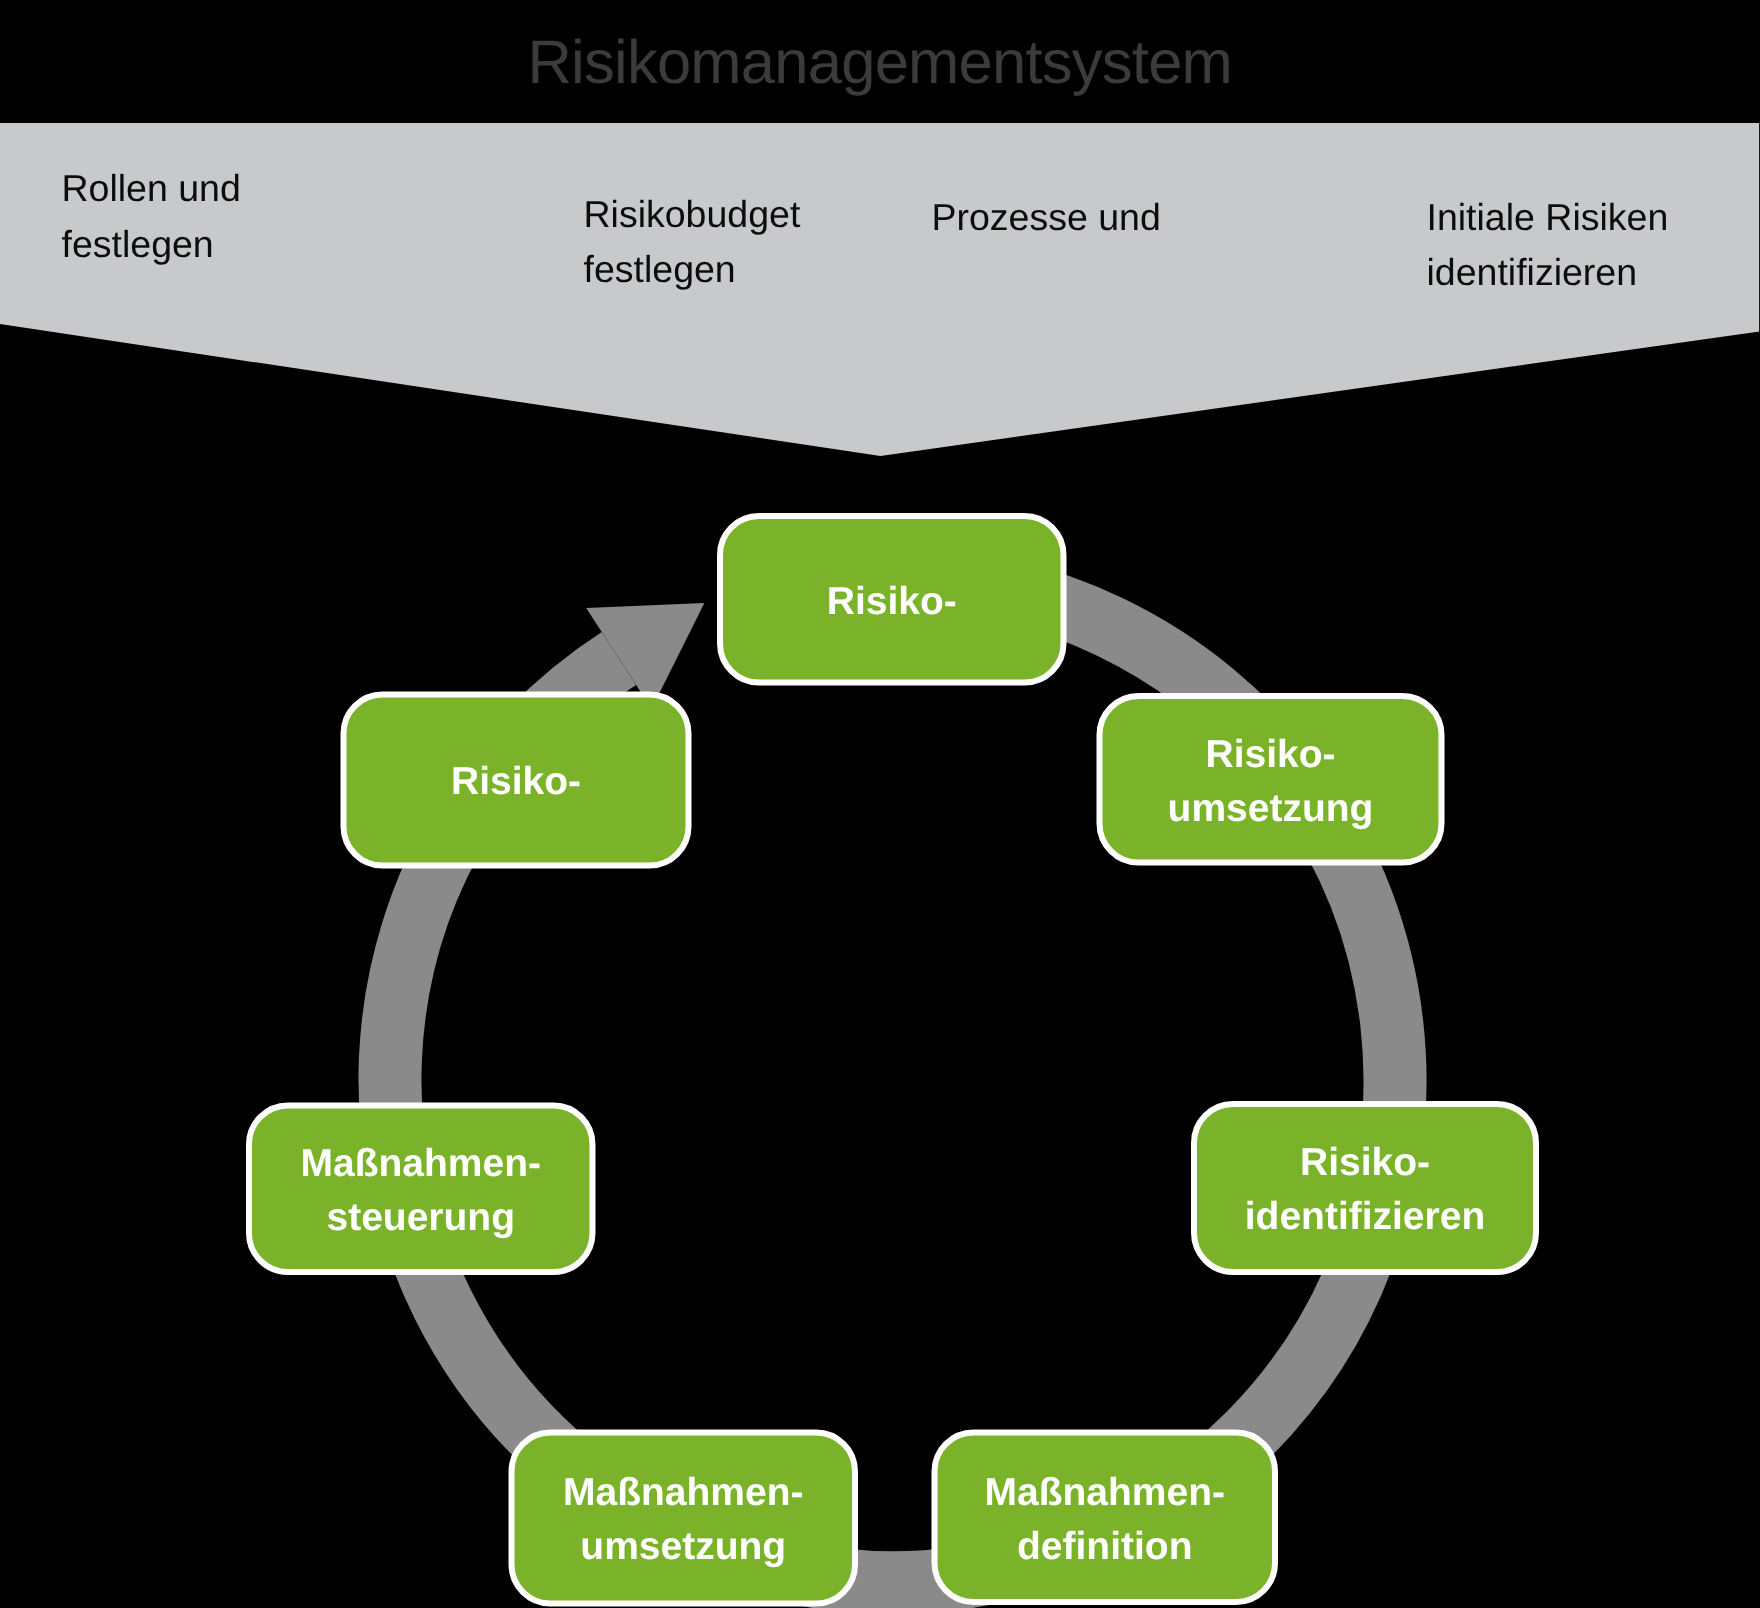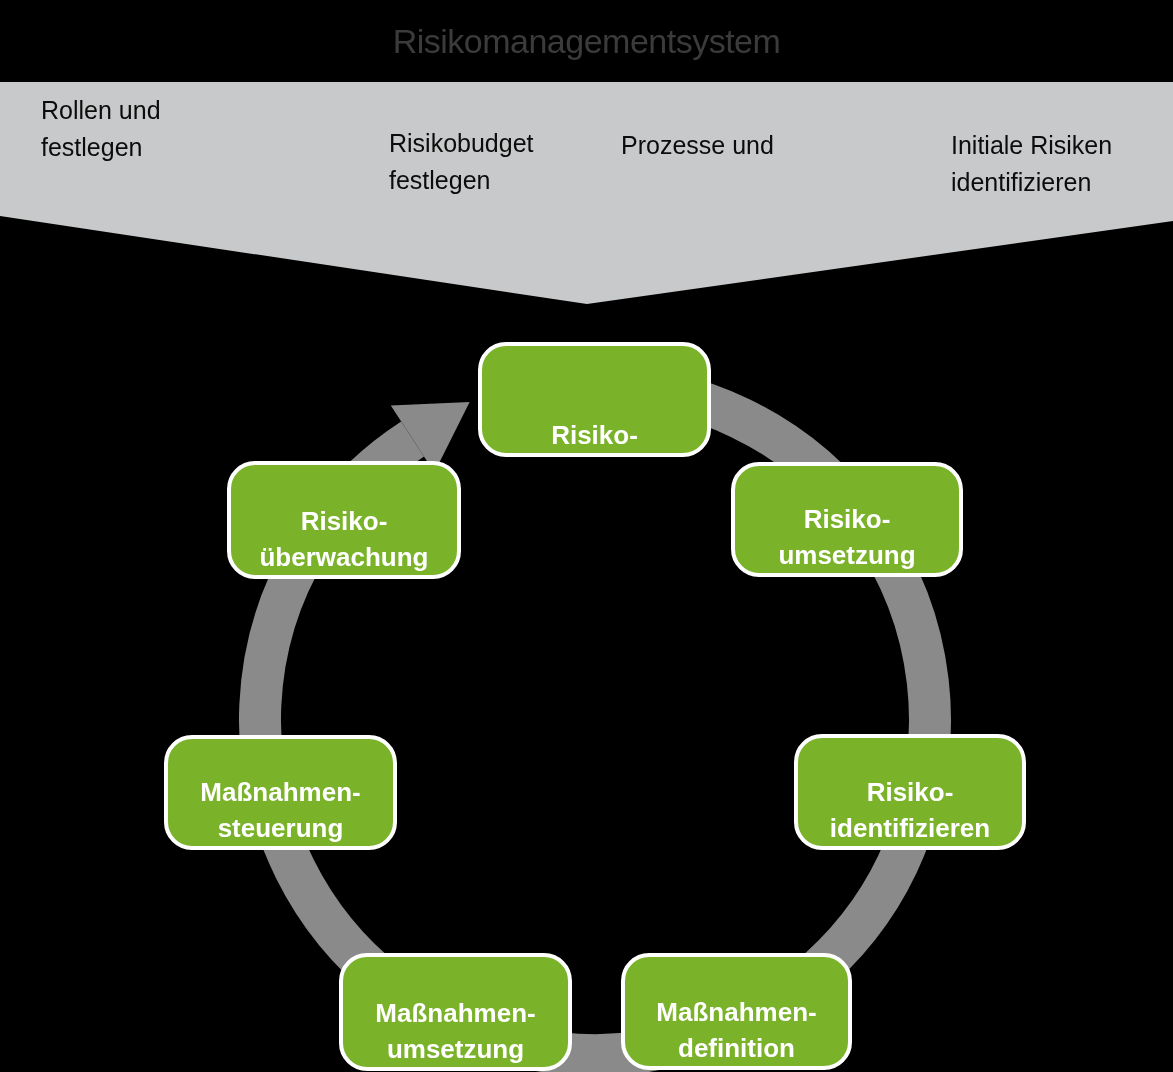--- a/index.html
+++ b/index.html
@@ -19,58 +19,58 @@
     background:var(--background);
     overflow:hidden;
     font-family:"Liberation Sans", sans-serif;
   }
   .title-bar{
     position:absolute;left:0;top:0;width:1173px;height:82px;
     display:flex;align-items:center;justify-content:center;
   }
   .title-bar h1{
     margin:0;
-    font-size:34px;font-weight:500;letter-spacing:-0.5px;
+    font-size:41px;font-weight:500;letter-spacing:-0.5px;
     color:var(--title-text);
   }
   svg.bg{position:absolute;left:0;top:0;}
   .band-item{
     position:absolute;
     font-size:25px;line-height:37px;
     color:var(--band-text);
     white-space:nowrap;
   }
   .step{
     position:absolute;
     box-sizing:border-box;
     background:var(--box-fill);
     border:4px solid var(--box-border);
     border-radius:28px;
-    display:flex;flex-direction:column;align-items:center;justify-content:flex-end;
+    display:flex;flex-direction:column;align-items:center;justify-content:center;
     color:var(--box-text);
     font-size:26px;font-weight:700;line-height:36px;
     text-align:center;
   }
 </style>
 </head>
 <body>
 
 <div class="stage">
 
   <svg class="bg" width="1173" height="1072" viewBox="0 0 1173 1072">
     <polygon points="0,82 1173,82 1173,221 587,304 0,216" style="fill:var(--band-fill)"></polygon>
     <path d="M 595 385 A 335 335 0 1 1 412.6 439" style="stroke:var(--arrow-fill)" stroke-width="42" fill="none"></path>
     <polygon points="434.4,472.5 390.8,405.4 469.6,402" style="fill:var(--arrow-fill)"></polygon>
   </svg>
 
   <div class="title-bar">
     <h1>Risikomanagementsystem</h1>
   </div>
 
-  <div class="band-item" style="left:41px;top:92px">
+  <div class="band-item" style="left:41px;top:108px">
     <div>Rollen und</div>
     <div>festlegen</div>
   </div>
   <div class="band-item" style="left:389px;top:125px">
     <div>Risikobudget</div>
     <div>festlegen</div>
   </div>
   <div class="band-item" style="left:621px;top:127px">
     <div>Prozesse und</div>
   </div>
@@ -97,16 +97,15 @@
   <div class="step" style="left:339px;top:953px;width:233px;height:118px">
     <span>Maßnahmen-</span>
     <span>umsetzung</span>
   </div>
   <div class="step" style="left:164px;top:735px;width:233px;height:115px">
     <span>Maßnahmen-</span>
     <span>steuerung</span>
   </div>
   <div class="step" style="left:227px;top:461px;width:234px;height:118px">
     <span>Risiko-</span>
-    <span>überwachung</span>
   </div>
 
 </div>
 
 </body></html>

